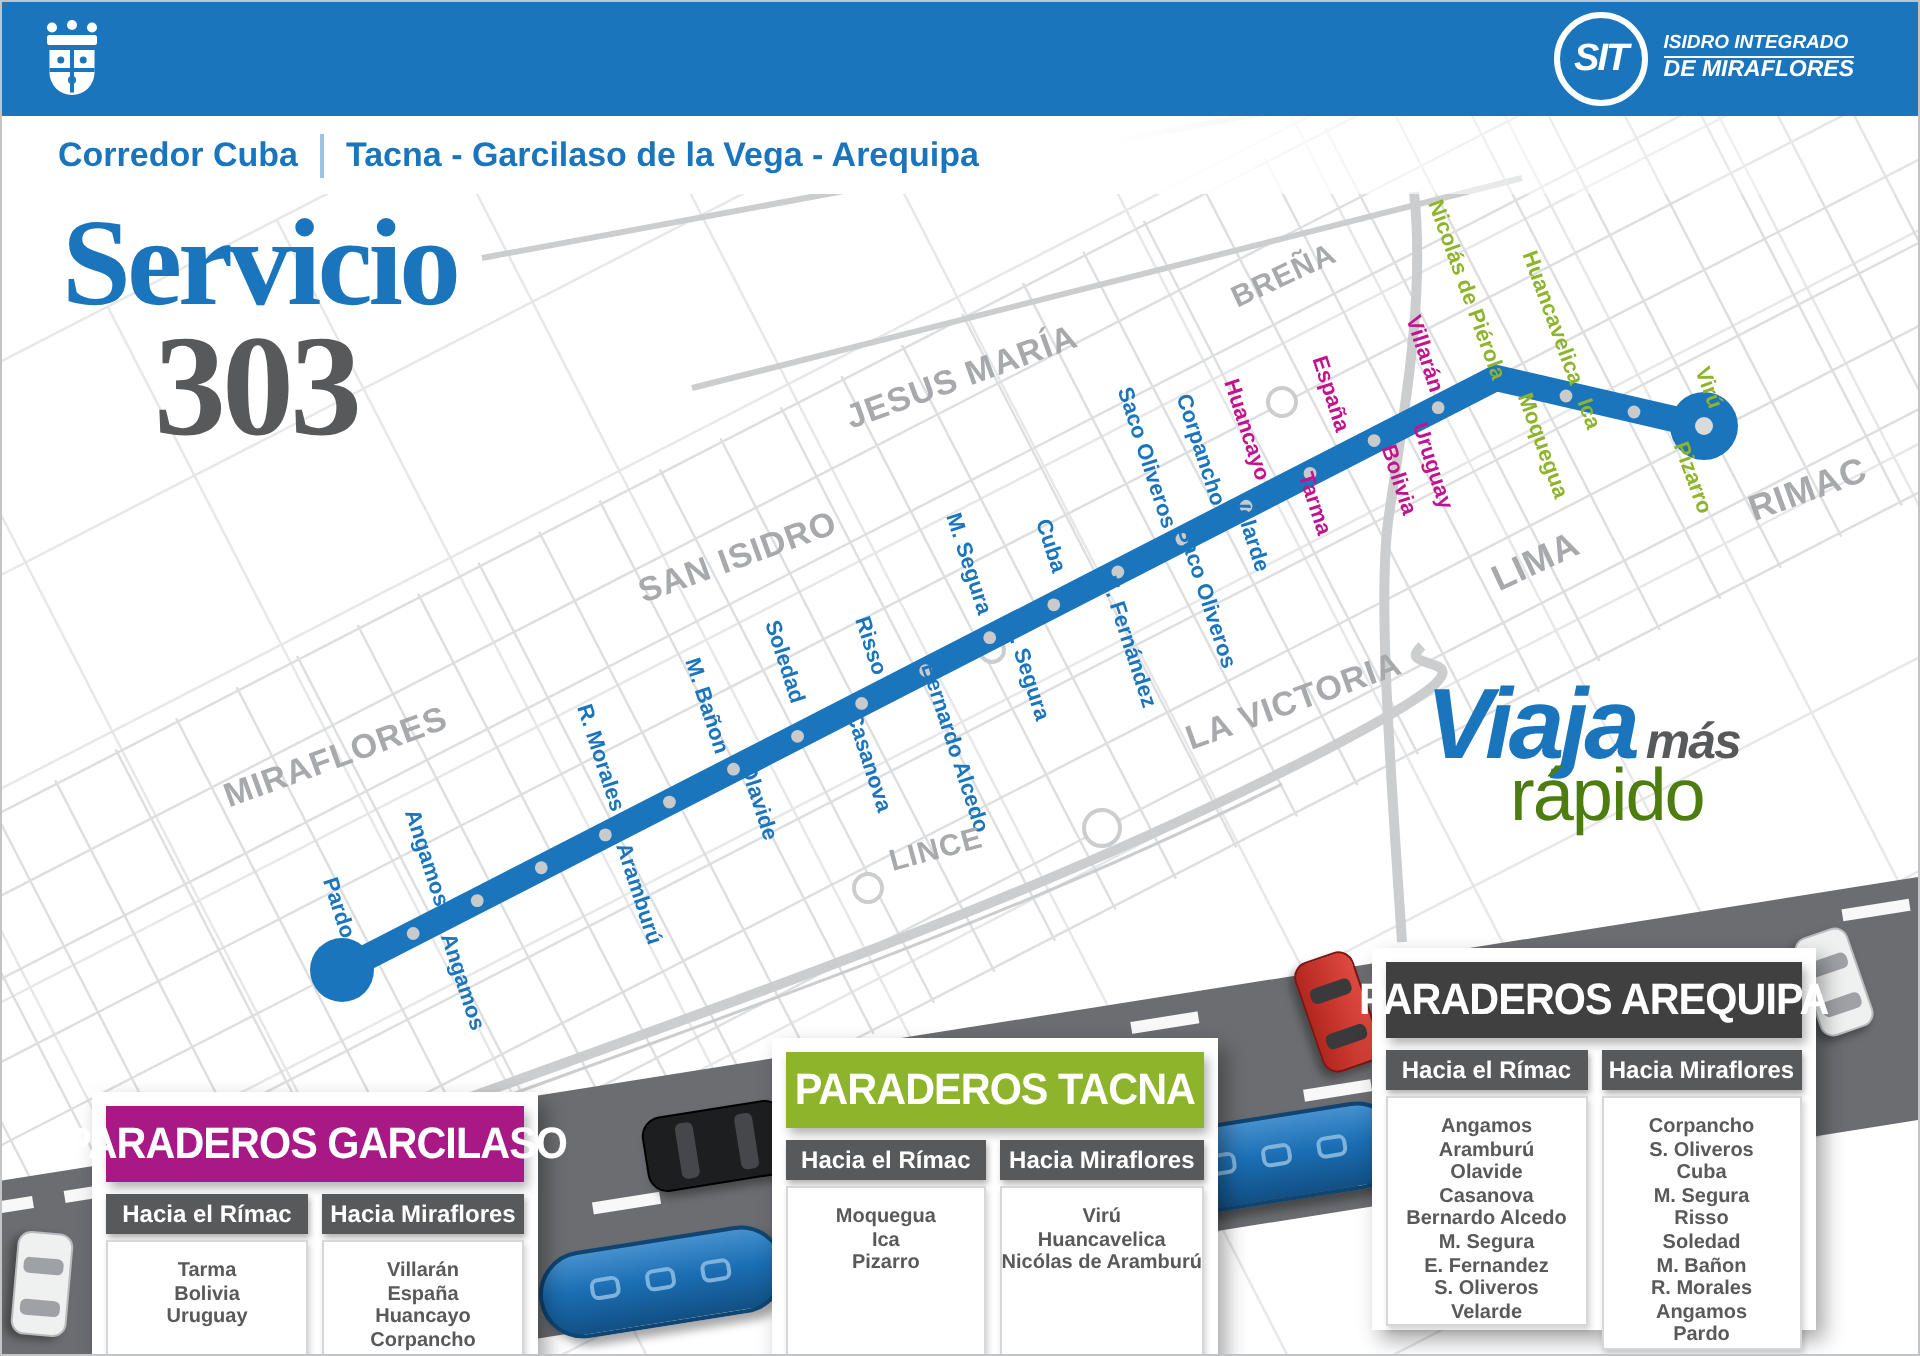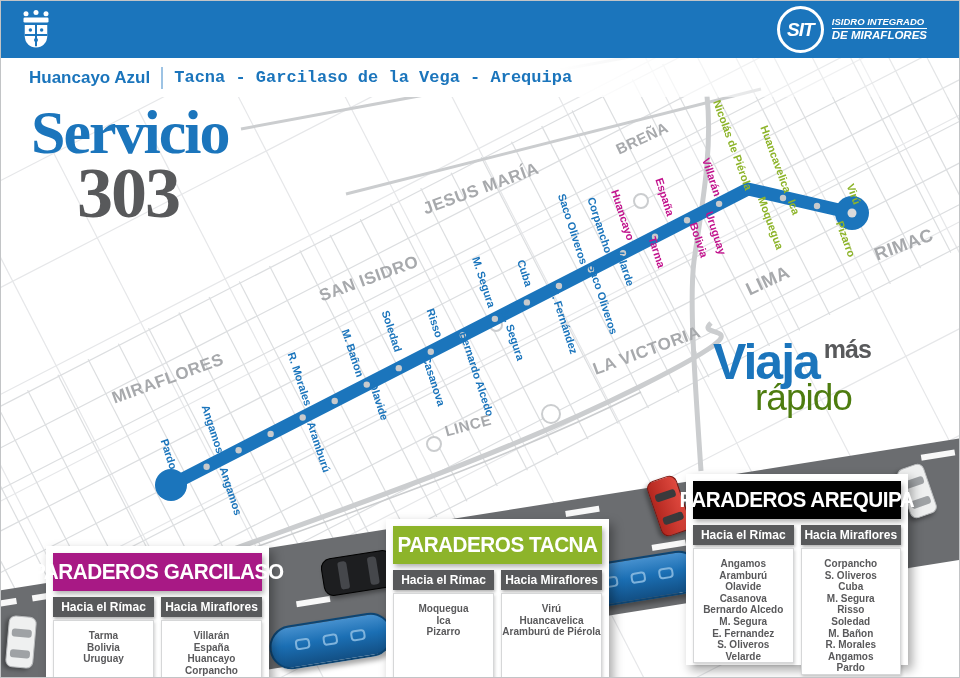--- a/index.html
+++ b/index.html
@@ -18,28 +18,28 @@
               font-style:italic;font-size:19px;letter-spacing:-1px;}
   .sit-text{margin-left:8px;color:#fff;font-style:italic;display:flex;flex-direction:column;line-height:1.1;}
   .sit-text .l1{font-size:9.5px;font-weight:bold;border-bottom:1px solid #fff;padding-bottom:1px;}
   .sit-text .l2{font-size:11.5px;font-weight:bold;}
 
   .substrip{position:absolute;left:0;top:57px;width:100%;height:39px;z-index:7;
             background:linear-gradient(90deg,#fff 0 58%,rgba(255,255,255,.55) 78%,rgba(255,255,255,.15));
             display:flex;align-items:center;}
   .substrip .corridor{color:#1B75BC;font-weight:bold;font-size:17px;margin-left:28px;}
   .substrip .sep{width:2px;height:22px;background:#9DC3E4;margin:0 11px;}
-  .substrip .routename{color:#1B75BC;font-weight:bold;font-size:17px;font-family:Liberation Mono, monospace;}
+  .substrip .routename{color:#1B75BC;font-weight:bold;font-size:17px;}
 
   
   .service{position:absolute;left:30px;top:100px;z-index:5;line-height:1;font-family:Liberation Serif, serif;}
   .service .w1{color:#1B75BC;font-weight:bold;font-size:62px;letter-spacing:-2px;}
   .service .w2{color:#58595B;font-weight:bold;font-size:72px;letter-spacing:-2px;margin:-6px 0 0 46px;}
   .slogan{position:absolute;left:712px;top:336px;z-index:5;line-height:1;white-space:nowrap;}
-  .slogan .row{display:flex;}
+  .slogan .row{display:flex;align-items:flex-end;font-style:italic;}
   .slogan .v{color:#1B75BC;font-weight:bold;font-size:50px;letter-spacing:-2px;}
   .slogan .m{color:#58595B;font-weight:bold;font-size:25px;margin:0 0 3px 5px;letter-spacing:-1px;}
   .slogan .r{color:#4d7c0f;font-weight:normal;font-size:37px;letter-spacing:-1px;margin:-8px 0 0 42px;}
 
   
   svg.mapbg{position:absolute;left:0;top:57px;z-index:1;}
   svg.route{position:absolute;left:0;top:57px;z-index:3;}
   .maplabels{position:absolute;left:0;top:0;width:960px;height:678px;z-index:3;pointer-events:none;}
   .slabel{position:absolute;font-weight:bold;font-size:11px;white-space:nowrap;}
   .district{position:absolute;font-weight:bold;color:#A7A9AC;white-space:nowrap;letter-spacing:.5px;}
@@ -337,28 +337,28 @@
             <div class="stop">Moquegua</div>
             <div class="stop">Ica</div>
             <div class="stop">Pizarro</div>
           </div>
       </div>
       <div class="col">
         <div class="chead">Hacia Miraflores</div>
         <div class="cbox">
             <div class="stop">Virú</div>
             <div class="stop">Huancavelica</div>
-            <div class="stop">Aramburú de Piérola</div>
+            <div class="stop">Nicólas de Aramburú</div>
           </div>
       </div>
     </div>
   </div>
 
   <div class="card p3">
-    <div class="ptitle" style="background: #000000;">
+    <div class="ptitle" style="background: #404040;">
         <span>PARADEROS AREQUIPA</span>
       </div>
     <div class="cols">
       <div class="col">
         <div class="chead">Hacia el Rímac</div>
         <div class="cbox">
             <div class="stop">Angamos</div>
             <div class="stop">Aramburú</div>
             <div class="stop">Olavide</div>
             <div class="stop">Casanova</div>
@@ -414,18 +414,18 @@
     </svg>
     <div class="sit">
       <div class="sit-circle">SIT</div>
       <div class="sit-text">
         <span class="l1">ISIDRO INTEGRADO</span>
         <span class="l2">DE MIRAFLORES</span>
       </div>
     </div>
   </div>
   <div class="substrip">
-    <span class="corridor">Huancayo Azul</span>
+    <span class="corridor">Corredor Cuba</span>
     <span class="sep"></span>
     <span class="routename">Tacna - Garcilaso de la Vega - Arequipa</span>
   </div>
 
 </div>
 
 </body></html>

